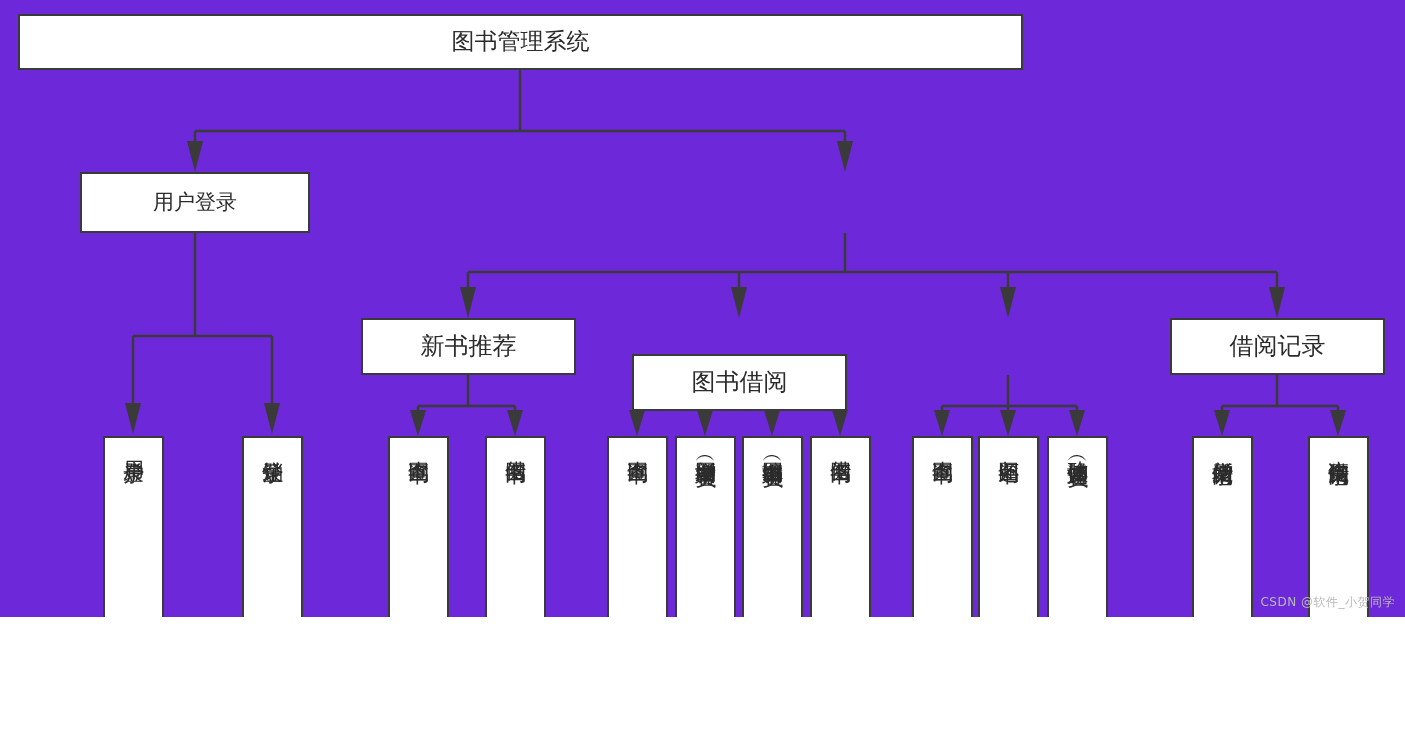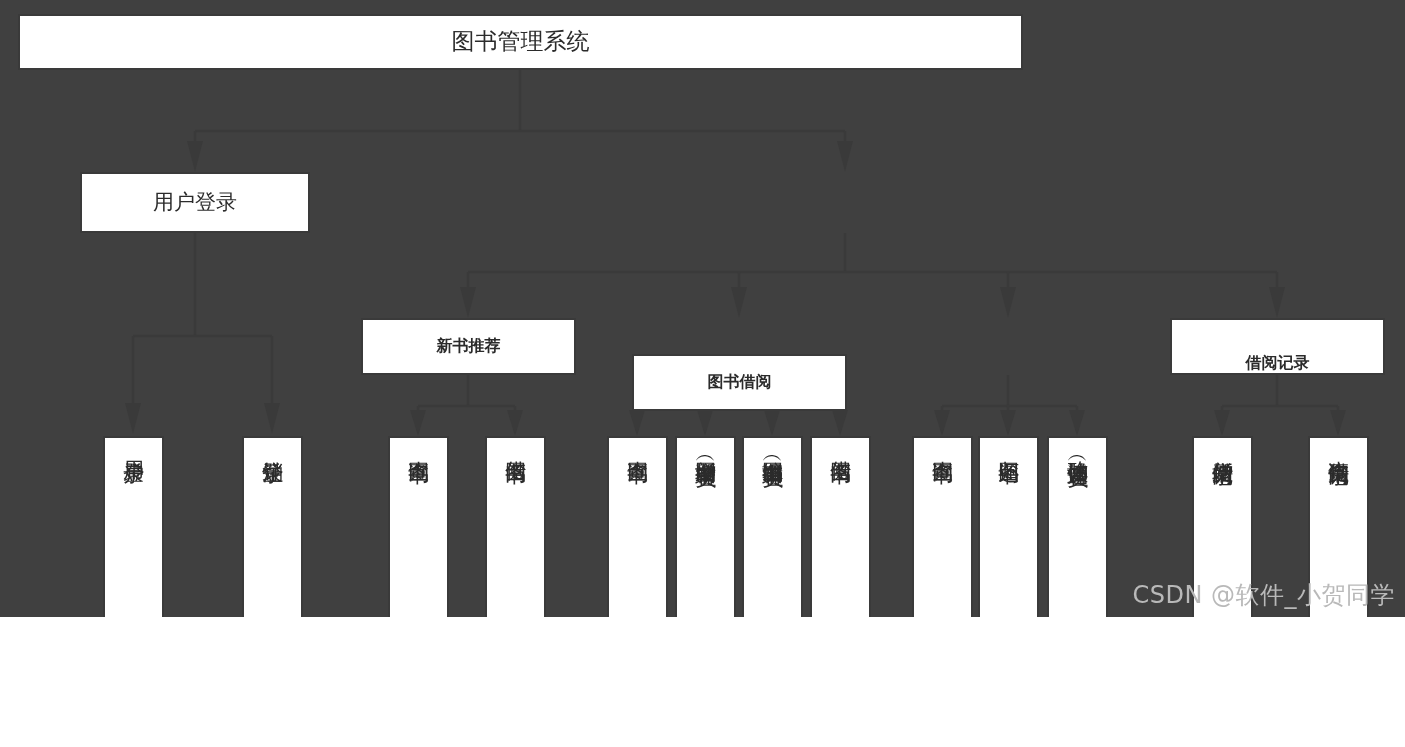--- a/index.html
+++ b/index.html
@@ -7,21 +7,21 @@
     padding: 0;
     background: #ffffff;
   }
   body {
     font-family: "DejaVu Sans", "Liberation Sans", sans-serif;
   }
   #canvas {
     position: relative;
     width: 1405px;
     height: 617px;
-    background: #404040;
+    background: #6d28d9;
     overflow: hidden;
   }
   .node {
     position: absolute;
     box-sizing: border-box;
     background: #ffffff;
     border: 2.5px solid #3a3a3a;
     display: flex;
     align-items: center;
     justify-content: center;
@@ -29,21 +29,21 @@
     z-index: 3;
   }
   .node-label {
     display: block;
     text-align: center;
     line-height: 1.18;
     white-space: nowrap;
   }
   .node.root .node-label { font-size: 23px; }
   .node.level1 .node-label { font-size: 21px; }
-  .node.level2 .node-label { font-size: 16px; font-weight: bold; }
+  .node.level2 .node-label { font-size: 24px; }
 
   
   .node.leaf {
     align-items: flex-start;
     padding-top: 6px;
   }
   .node.leaf .node-label {
     font-size: 21px;
     line-height: 1.26;
     writing-mode: vertical-rl;
@@ -66,21 +66,21 @@
     stroke: #3a3a3a;
     stroke-width: 2.5;
     fill: none;
   }
   .edge-head { fill: #3a3a3a; }
 
   #watermark {
     position: absolute;
     right: 10px;
     bottom: 6px;
-    font-size: 24px;
+    font-size: 12px;
     color: #b9b9b9;
     letter-spacing: 0.5px;
     z-index: 5;
     white-space: nowrap;
   }
 </style>
 </head>
 <body>
 
 <div id="canvas">
@@ -155,21 +155,21 @@
   <div class="node level1" style="left:80px; top:172px; width:230px; height:61px;">
     <span class="node-label">用户登录</span>
   </div>
 
   <div class="node level2" style="left:361px; top:318px; width:215px; height:57px;">
     <span class="node-label">新书推荐</span>
   </div>
   <div class="node level2" style="left:632px; top:318px; width:215px; height:57px;margin-top:36px;">
     <span class="node-label">图书借阅</span>
   </div>
-  <div class="node level2" style="left:1170px; top:318px; width:215px; height:57px;align-items:flex-end;">
+  <div class="node level2" style="left:1170px; top:318px; width:215px; height:57px;">
     <span class="node-label">借阅记录</span>
   </div>
 
   <div class="node leaf" style="left:103px; top:436px; width:61px; height:302px;">
     <span class="node-label">用户登录</span>
   </div>
   <div class="node leaf" style="left:242px; top:436px; width:61px; height:302px;">
     <span class="node-label">注销登录</span>
   </div>
 

